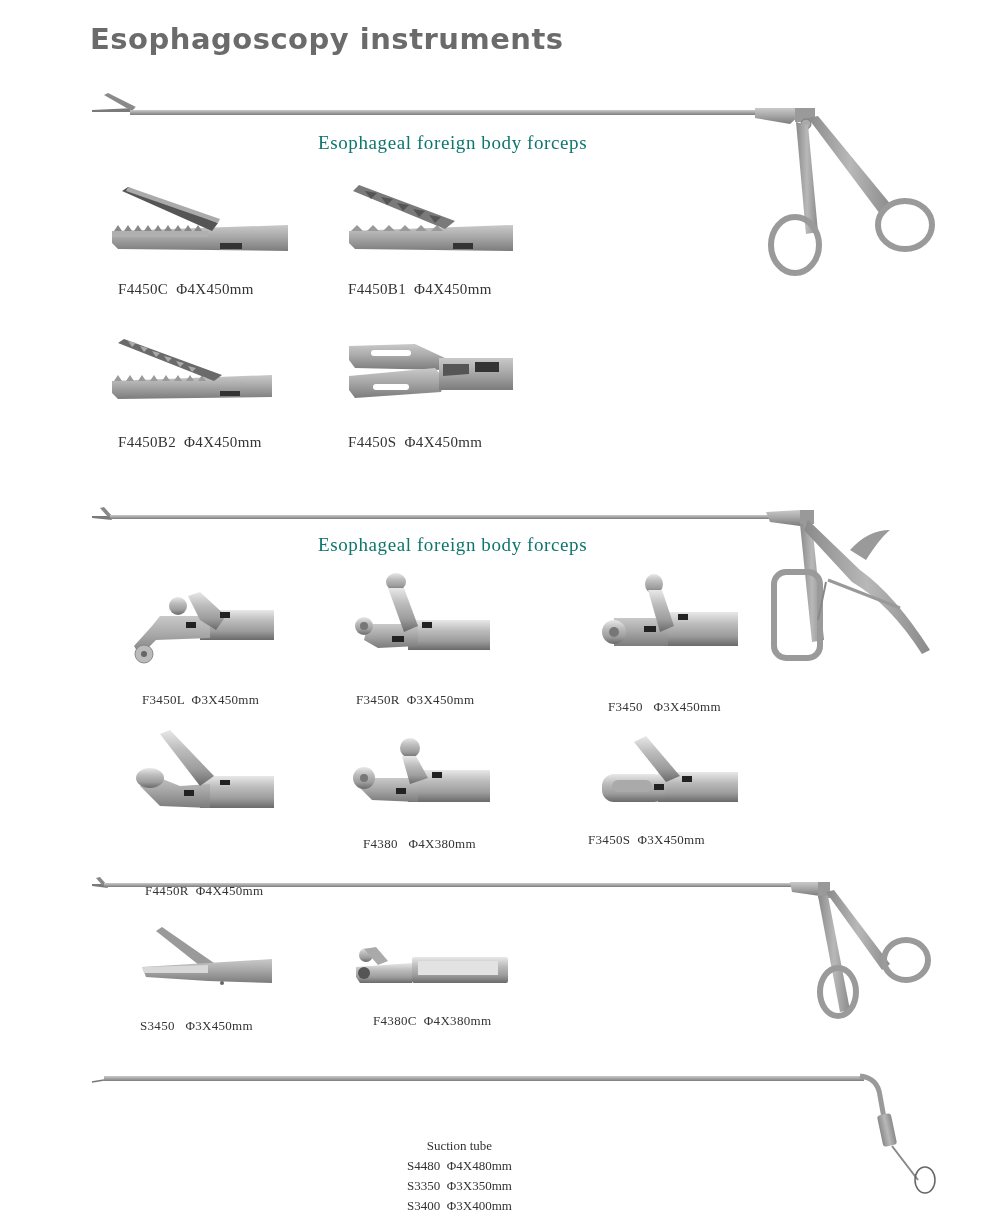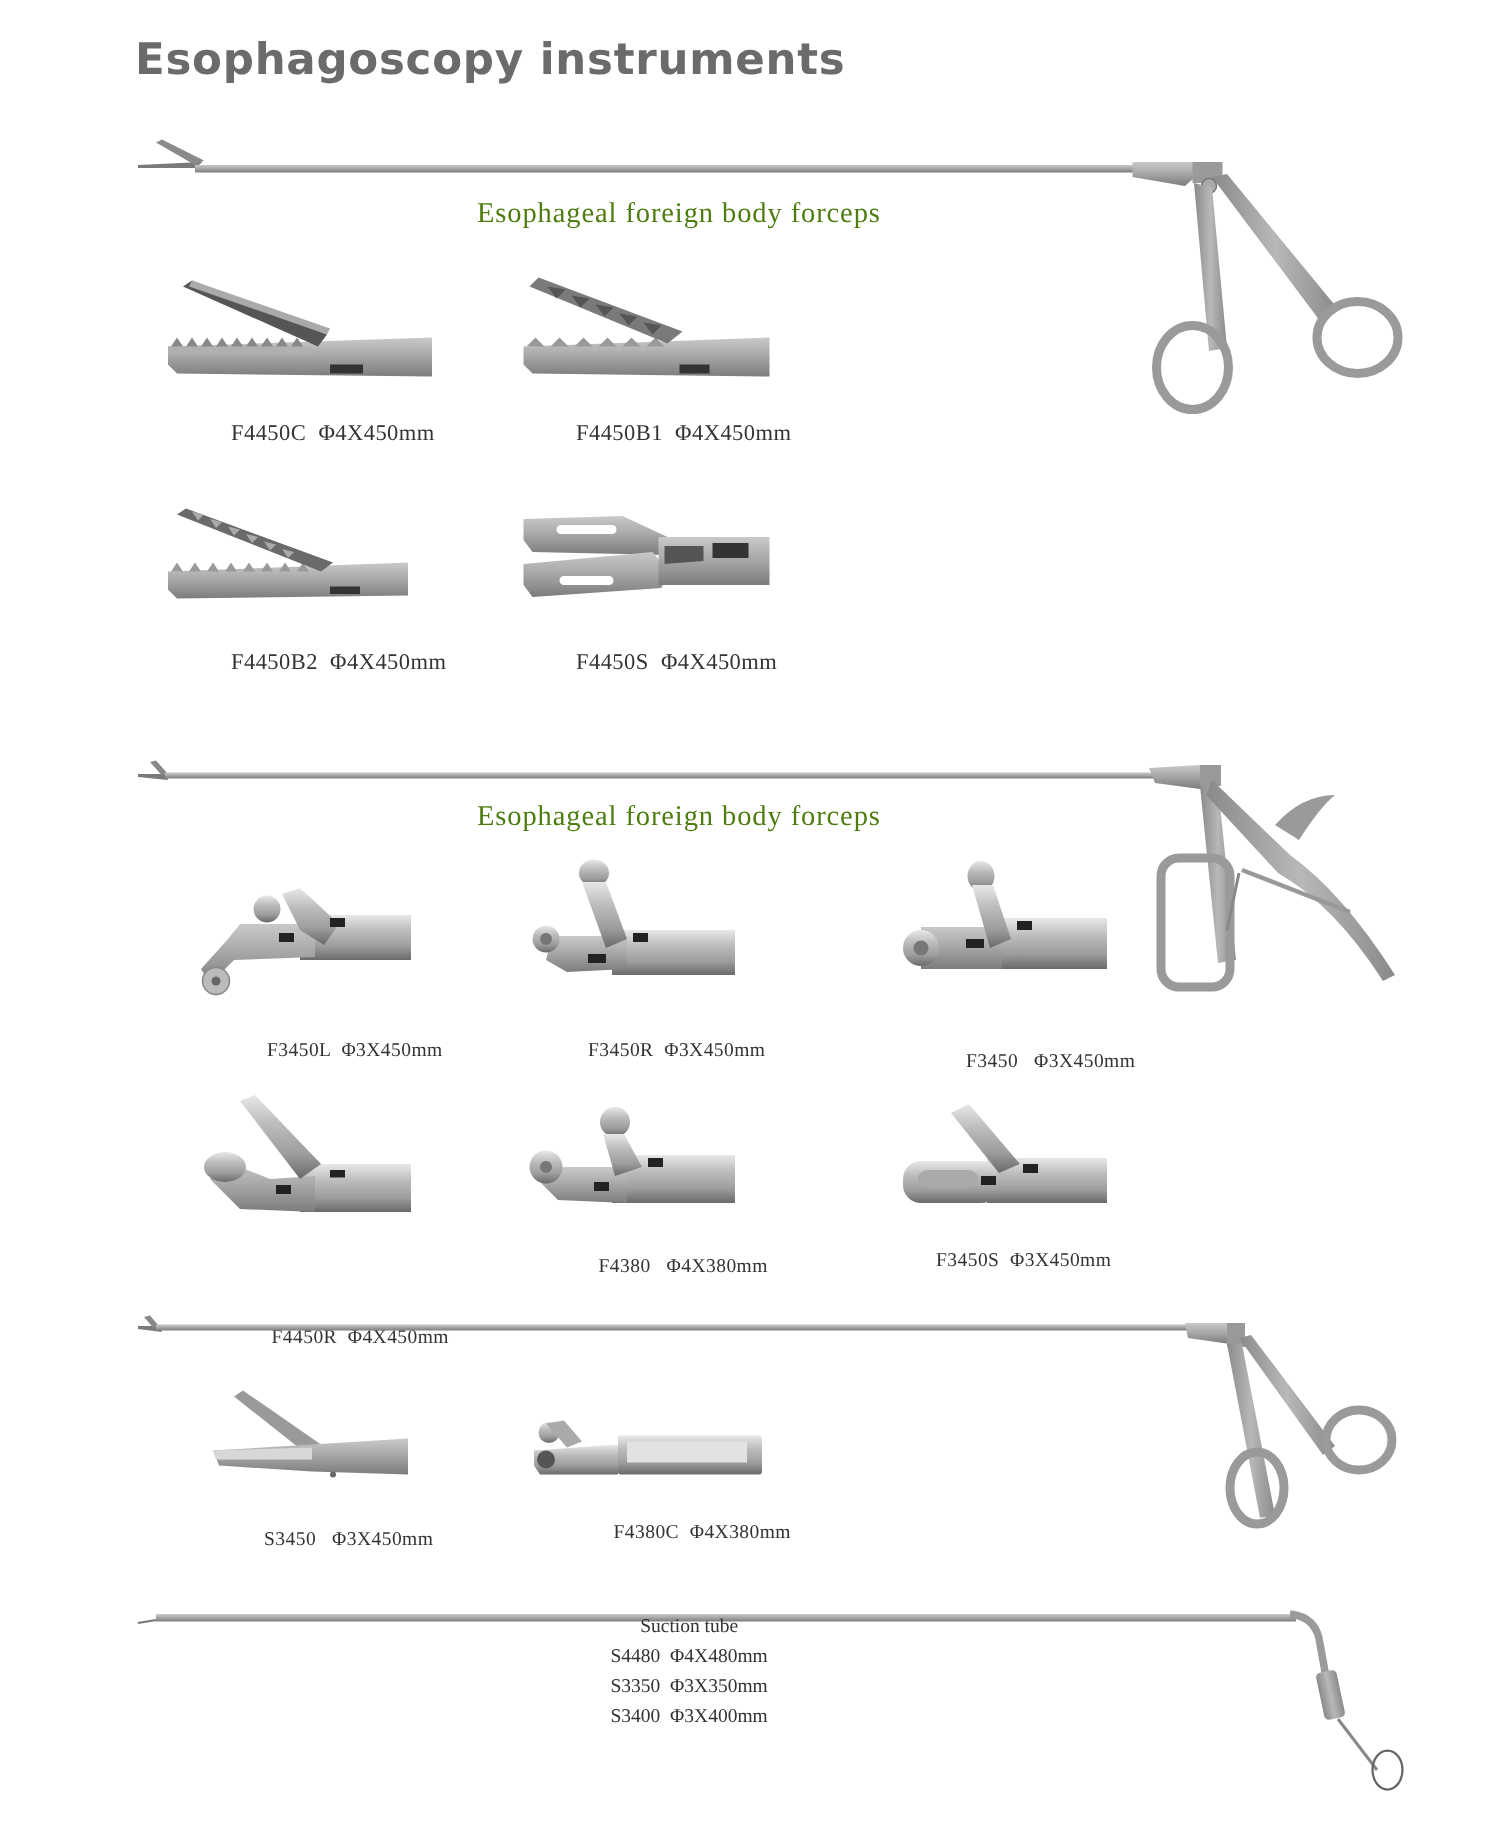--- a/index.html
+++ b/index.html
@@ -4,26 +4,26 @@
 <style>
   html, body { margin: 0; padding: 0; background: #ffffff; }
   body { width: 1000px; height: 1225px; position: relative; overflow: hidden; }
   .abs { position: absolute; text-align: center; }
   .title {
     left: 90px; top: 22px;
     font-family: "DejaVu Sans", sans-serif; font-weight: bold;
     font-size: 29px; color: #6b6b6b; letter-spacing: 0.5px;
   }
   .section-title {
-    font-family: "Liberation Serif", serif; font-size: 19px; color: #4d7c0f;
+    font-family: "Liberation Serif", serif; font-size: 19px; color: #0f766e;
     letter-spacing: 0.6px;
   }
   .label {
     font-family: "Liberation Serif", serif; font-size: 15px; color: #333;
-    white-space: pre; letter-spacing: 0.3px; margin-left: 36px;
+    white-space: pre; letter-spacing: 0.3px;
   }
   .label.small { font-size: 13px; }
   .suction-lines { font-family: "Liberation Serif", serif; font-size: 13px; color: #333; line-height: 20px; }
   svg { position: absolute; overflow: visible; }
 </style>
 </head>
 <body>
 
 <svg width="0" height="0" style="position:absolute">
   <defs>
@@ -265,18 +265,18 @@
 
 <svg style="left:0;top:1070px" width="1000" height="130">
   <line x1="92" y1="12" x2="104" y2="10" stroke="#777" stroke-width="1.5"></line>
   <rect x="104" y="6" width="760" height="5" fill="url(#steel)"></rect>
   <path d="M860,6 Q878,8 880,26 L884,48" stroke="#9a9a9a" stroke-width="5" fill="none"></path>
   <rect x="880" y="44" width="14" height="32" rx="3" fill="url(#steelV)" transform="rotate(-12 887 60)"></rect>
   <line x1="892" y1="76" x2="918" y2="110" stroke="#888" stroke-width="2"></line>
   <ellipse cx="925" cy="110" rx="10" ry="13" fill="none" stroke="#666" stroke-width="1.5"></ellipse>
 </svg>
 
-<div class="abs suction-lines" style="left:407px;top:1074px">
+<div class="abs suction-lines" style="left:407px;top:1136px">
   <div>Suction tube</div>
   <div style="white-space:pre"><span>S4480</span>  <span>Φ4X480mm</span></div>
   <div style="white-space:pre"><span>S3350</span>  <span>Φ3X350mm</span></div>
   <div style="white-space:pre"><span>S3400</span>  <span>Φ3X400mm</span></div>
 </div>
 
 </body></html>

